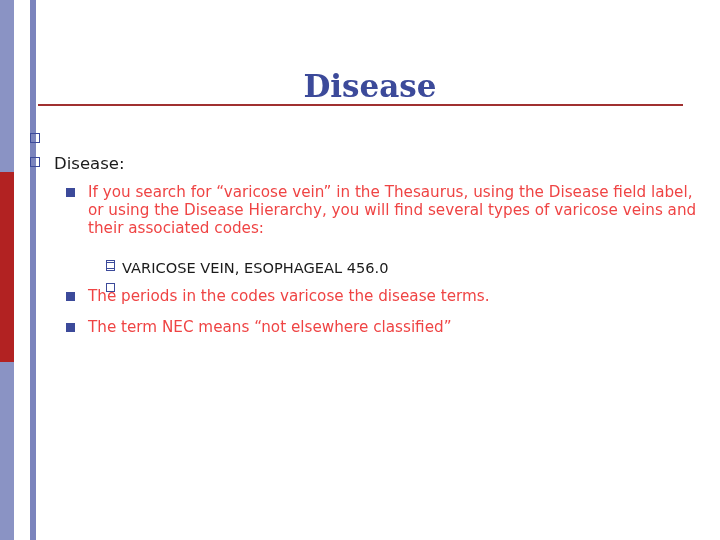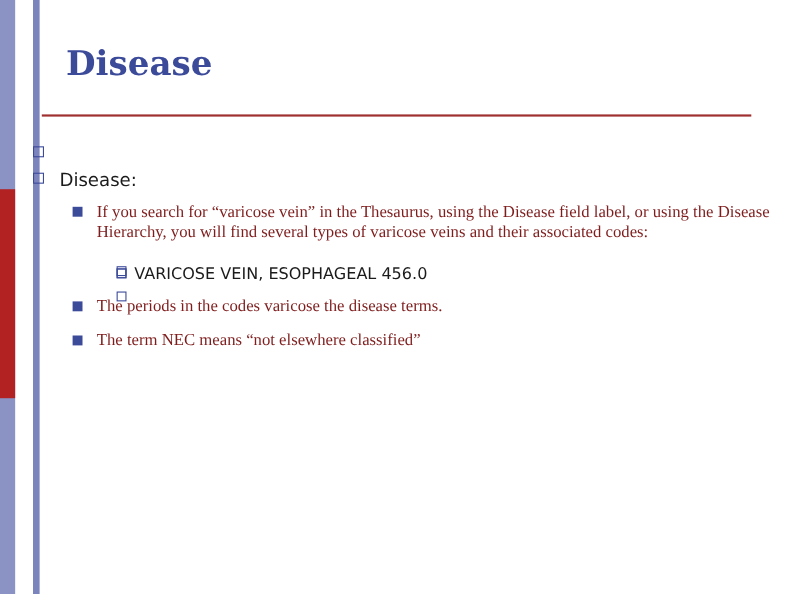--- a/index.html
+++ b/index.html
@@ -48,22 +48,23 @@
     position: absolute;
     left: 30px;
     top: 0;
     width: 6px;
     height: 540px;
     background: #7b84bd;
   }
   .title {
     position: absolute;
     left: 60px;
-    top: 40px;
+    top: 68px;
     width: 620px;
+    text-align: center;
     font-family: "DejaVu Serif", serif;
     font-weight: bold;
     font-size: 31px;
     color: #3c4a9a;
   }
   .title-rule {
     position: absolute;
     left: 38px;
     top: 104px;
     width: 645px;
@@ -92,22 +93,21 @@
     height: 10px;
     border: 1.6px solid #3c4a9a;
     box-sizing: border-box;
   }
   .lvl2 {
     position: relative;
     padding-left: 66px;
     margin-bottom: 4px;
     font-size: 15.2px;
     line-height: 1.18;
-    color: #7f1d1d;
-    font-family: Liberation Serif, serif;
+    color: #ef4444;
   }
   .lvl2 .bullet {
     position: absolute;
     left: 44px;
     top: 4px;
     width: 9px;
     height: 9px;
     background: #3c4a9a;
   }
   .lvl3 {

